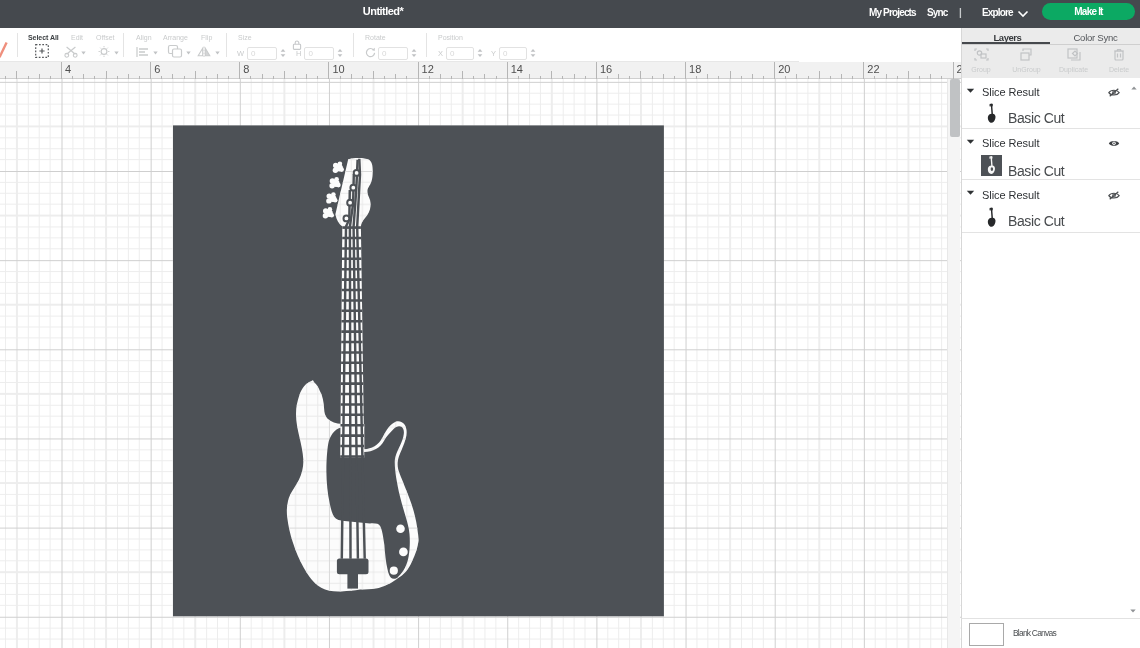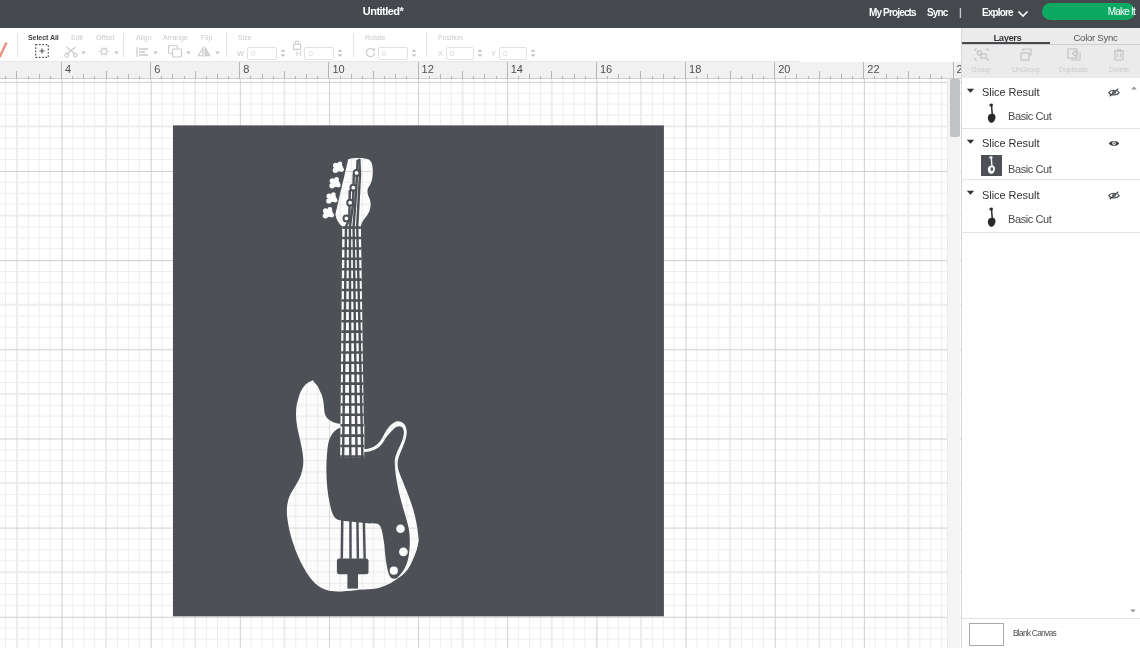--- a/index.html
+++ b/index.html
@@ -1,34 +1,34 @@
 <!DOCTYPE html>
 <html><head><meta charset="utf-8"><style>
 *{margin:0;padding:0;box-sizing:border-box}
 html,body{width:1140px;height:648px;overflow:hidden;font-family:"Liberation Sans",sans-serif;background:#fff}
 .abs{position:absolute}
 #topbar{position:absolute;left:0;top:0;width:1140px;height:28px;background:#45494e;color:#fff}
 #topbar .title{position:absolute;left:338px;top:5px;width:90px;text-align:center;font-size:11px;font-weight:bold;letter-spacing:-0.55px}
 .tb-link{position:absolute;top:7px;font-size:10px;font-weight:bold;color:#fdfdfd;letter-spacing:-0.85px}
-#makeit{position:absolute;left:1042px;top:2.5px;width:93px;height:17.5px;background:#0ca963;border-radius:9px;color:#fff;font-size:10px;font-weight:normal;letter-spacing:-0.8px;text-align:right;line-height:17.5px}
+#makeit{position:absolute;left:1042px;top:2.5px;width:93px;height:17.5px;background:#0ca963;border-radius:9px;color:#fff;font-size:10px;font-weight:bold;letter-spacing:-0.8px;text-align:center;line-height:17.5px}
 #toolbar{position:absolute;left:0;top:28px;width:799px;height:34px;background:#fff;border-bottom:1px solid #e7e7e7}
 .tlabel{font-size:7px;color:#c9cbcc;position:absolute;top:6px;white-space:nowrap}
 .tlabel.dark{color:#3c4043;font-weight:bold;font-size:7px;letter-spacing:-0.05px}
 .ticon{position:absolute;top:16px}
 .tsep{position:absolute;top:5px;height:24px;width:1px;background:#e4e4e4}
 .ibox{display:inline-block;height:13px;border:1px solid #e2e2e2;border-radius:2px;background:#fff;font-size:8px;color:#d8d8d8;padding-left:3px;line-height:12px;vertical-align:middle}
 .flbl{font-size:7.5px;color:#c9cbcc;margin-right:3px;vertical-align:middle}
 .frow{position:absolute;top:16px;white-space:nowrap}
 #panel{position:absolute;left:961px;top:28px;width:179px;height:620px;background:#fff;border-left:1px solid #d7d7d7}
 #phead{position:absolute;left:0;top:0;width:178px;height:50px;background:#ebebeb}
 .ptab{position:absolute;font-size:9.5px;color:#36393c;letter-spacing:-0.45px}
 .pticon{position:absolute;text-align:center}
 .pticon .lb{font-size:7px;color:#c9cbcc;display:block;margin-top:1px}
 .srh{font-size:11px;color:#2e3134;letter-spacing:-0.05px}
-.bcut{font-size:11px;color:#474a4d;letter-spacing:-0.4px}
+.bcut{font-size:14px;color:#474a4d;letter-spacing:-0.4px}
 .divider{position:absolute;left:0;width:178px;height:1px;background:#e3e3e3}
 #bottombar{position:absolute;left:961px;top:618px;width:179px;height:24px;background:#fff;border-top:1px solid #e2e2e2;border-left:1px solid #d7d7d7}
 #vsb{position:absolute;left:947px;top:79px;width:13px;height:569px;background:#f5f5f5;border-left:1px solid #e8e8e8}
 #vsb .thumb{position:absolute;left:1.5px;top:0px;width:10px;height:58px;background:#c0c2c4;border-radius:2px}
 </style></head>
 <body>
 <svg width="961" height="586" viewBox="0 62 961 586" style="position:absolute;left:0;top:62px" xmlns="http://www.w3.org/2000/svg">
 <defs>
       <pattern id="gp" width="89.15" height="89.15" x="61.5" y="81.85" patternUnits="userSpaceOnUse">
 <rect width="89.15" height="89.15" fill="#ffffff"></rect>

